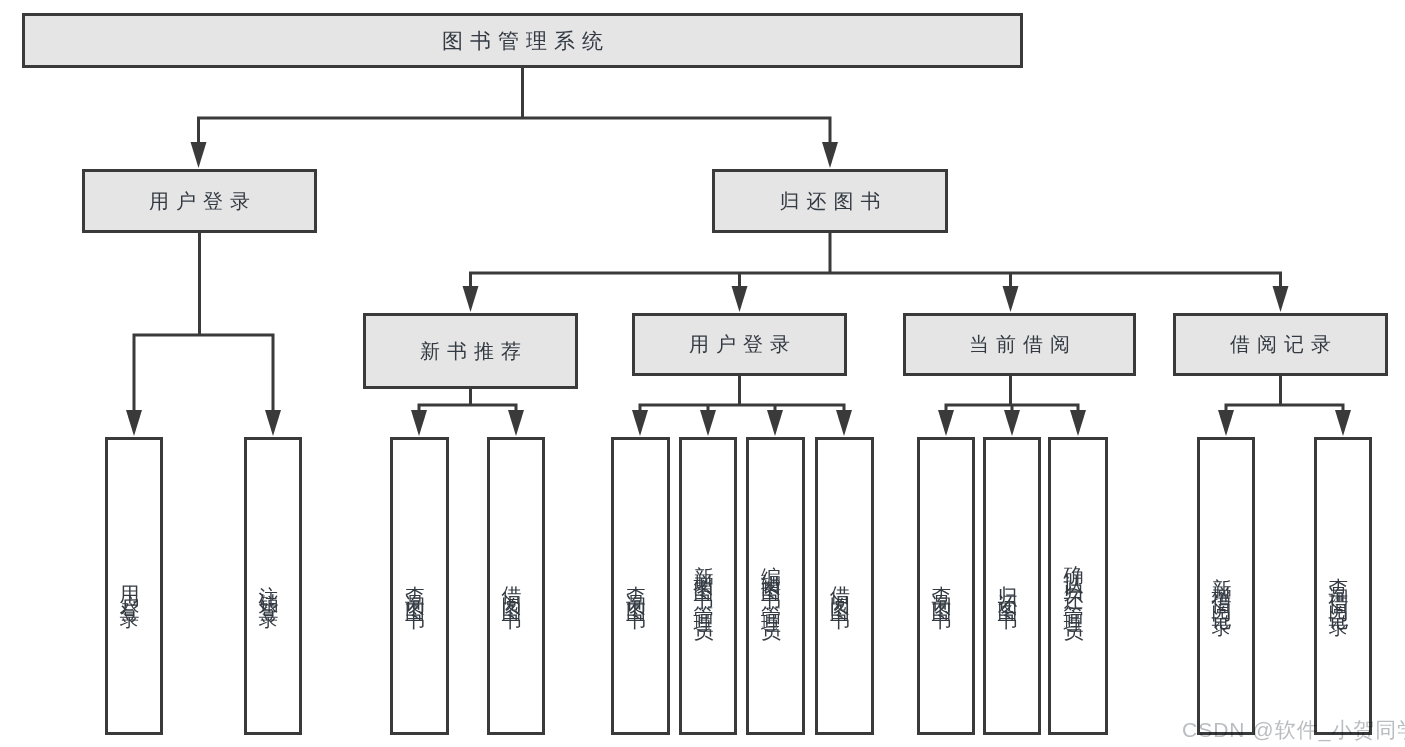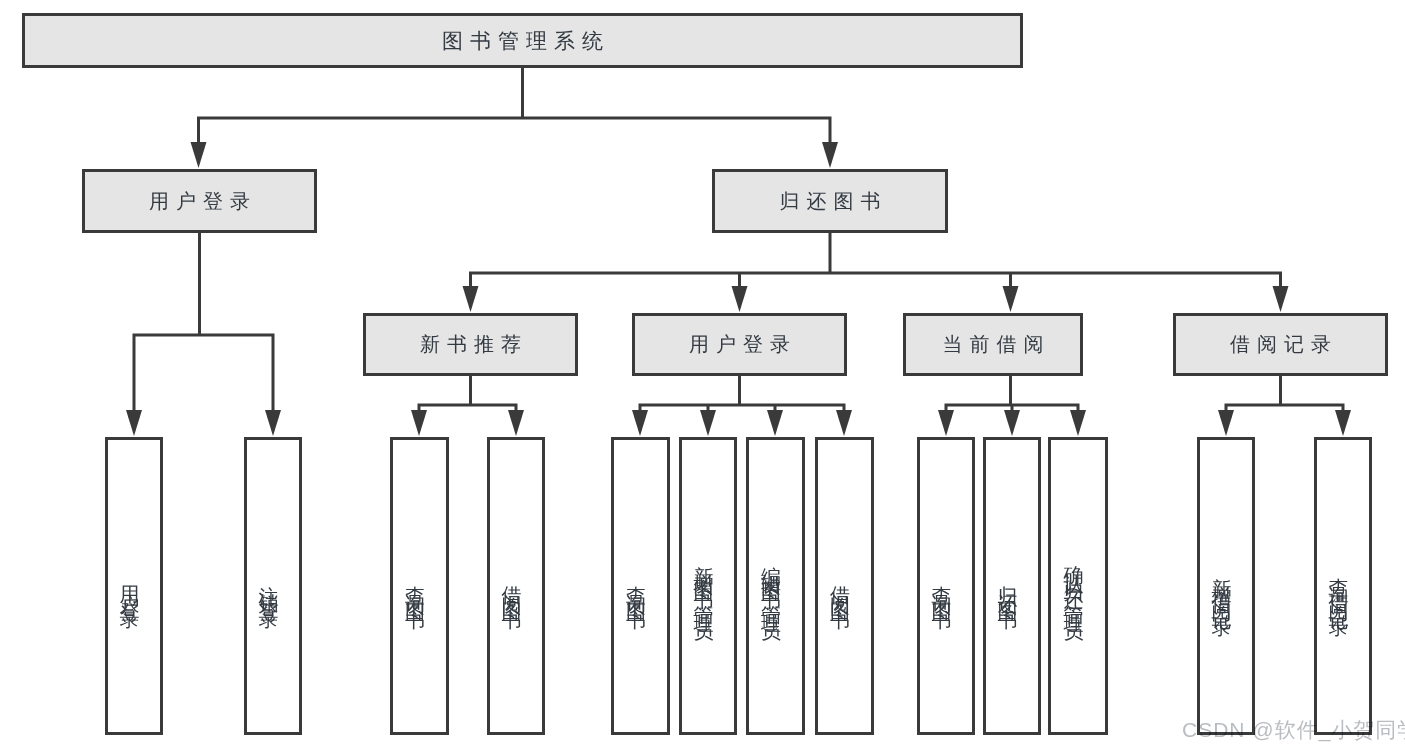--- a/index.html
+++ b/index.html
@@ -88,27 +88,27 @@
     <span>图书管理系统</span>
   </div>
 
   <div class="hbox" style="left:82px;top:169px;width:235px;height:64px;">
     <span>用户登录</span>
   </div>
   <div class="hbox" style="left:712px;top:169px;width:236px;height:64px;">
     <span>归还图书</span>
   </div>
 
-  <div class="hbox" style="left:363px;top:313px;width:215px;height:63px;">
+  <div class="hbox" style="left:363px;top:313px;width:215px;height:76px;">
     <span>新书推荐</span>
   </div>
   <div class="hbox" style="left:632px;top:313px;width:215px;height:63px;">
     <span>用户登录</span>
   </div>
-  <div class="hbox" style="left:903px;top:313px;width:180px;height:63px;">
+  <div class="hbox" style="left:903px;top:313px;width:233px;height:63px;">
     <span>当前借阅</span>
   </div>
   <div class="hbox" style="left:1173px;top:313px;width:215px;height:63px;">
     <span>借阅记录</span>
   </div>
 
   <div class="vbox" style="left:105px;">
     <span>用户登录</span>
   </div>
   <div class="vbox" style="left:244px;">

